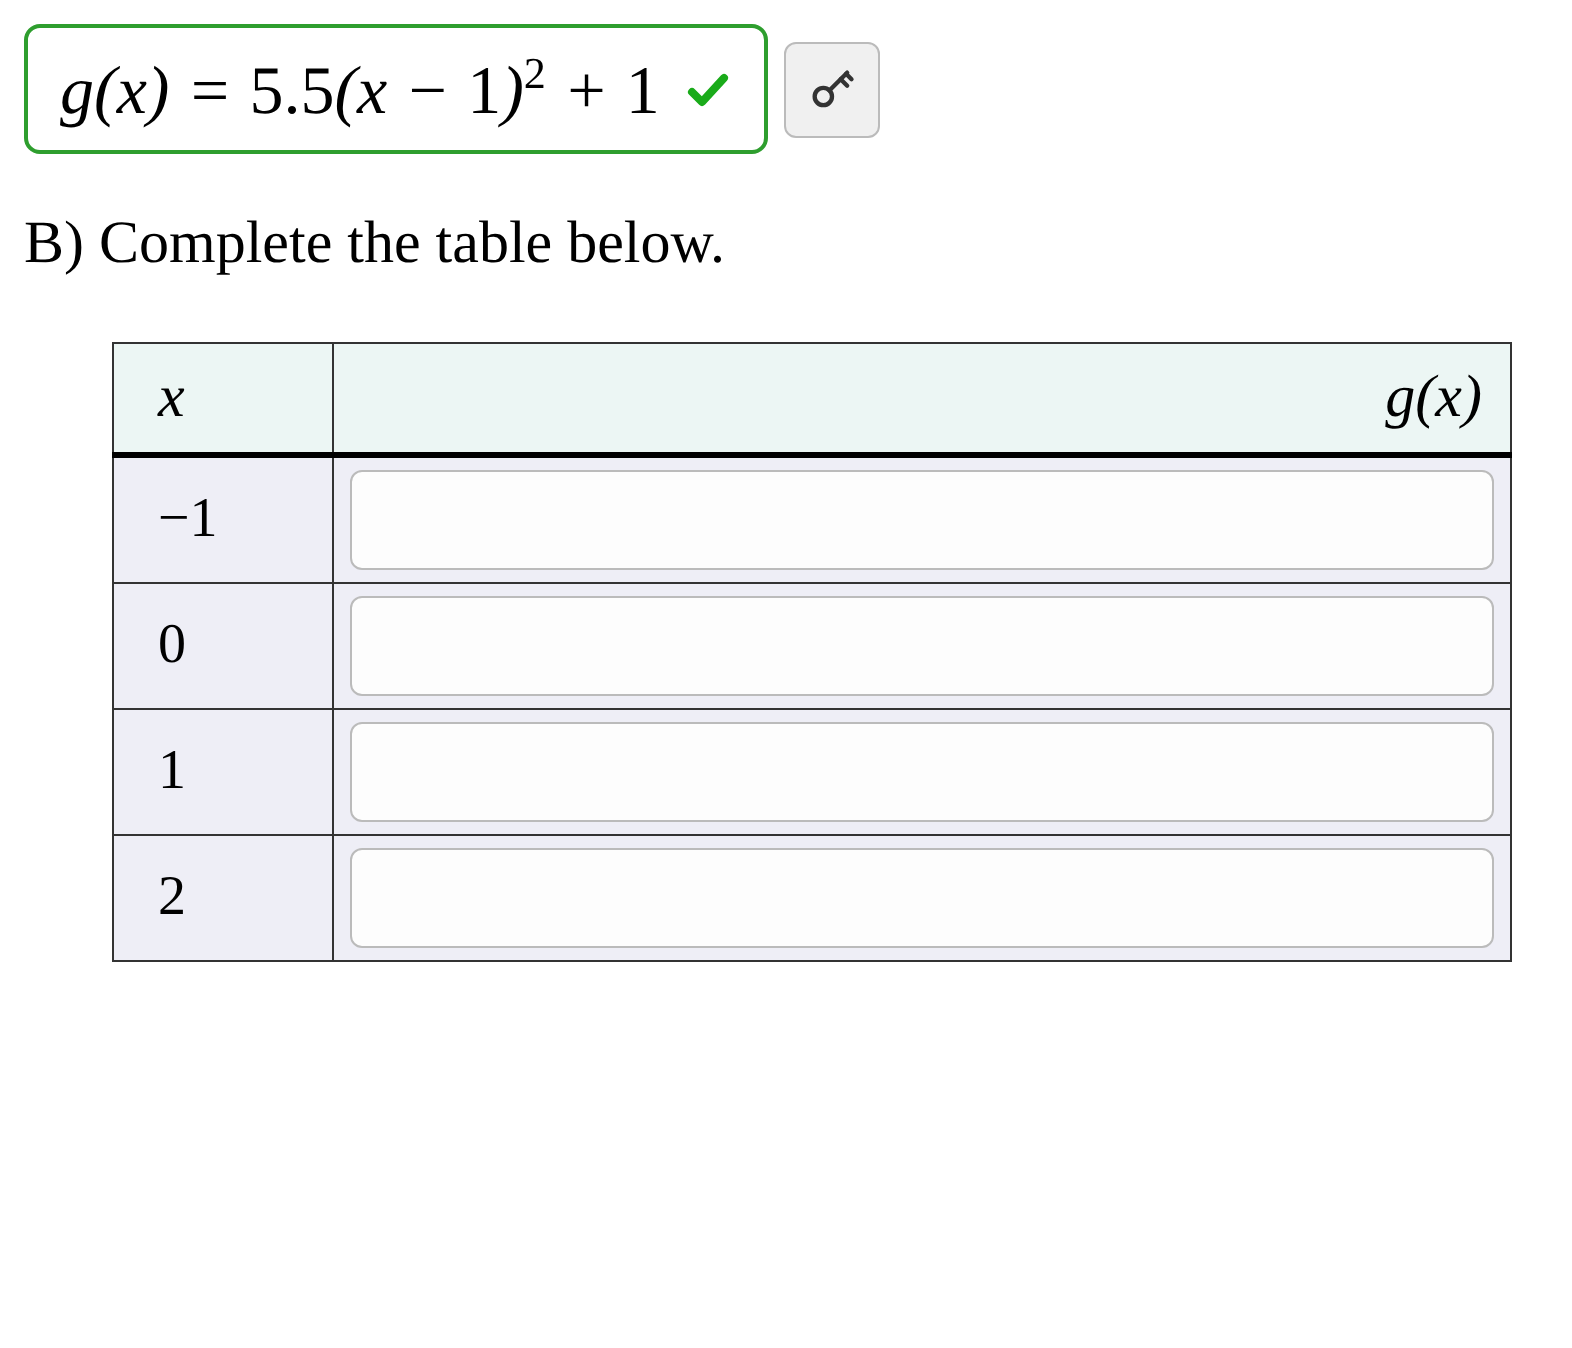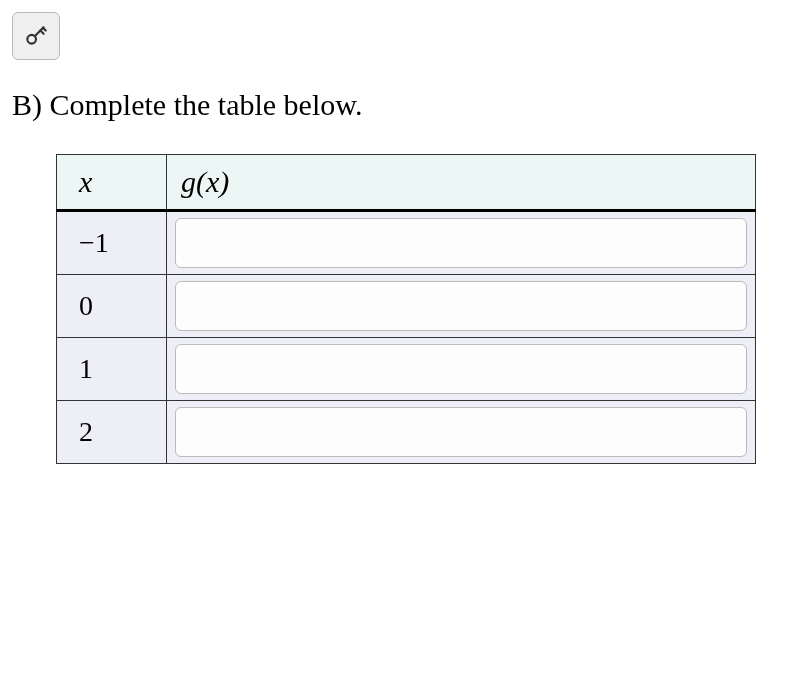--- a/index.html
+++ b/index.html
@@ -73,21 +73,21 @@
       border-collapse: collapse;
       width: 700px;
     }
     th {
       border: 1px solid #333;
       padding: 10px 14px;
       font-weight: normal;
       font-style: italic;
       font-size: 30px;
       background: #ecf6f4;
-      text-align: left;
+      text-align: right;
     }
     th:first-child {
       width: 110px;
       text-align: left;
       padding-left: 22px;
     }
     thead tr th {
       border-bottom: 3px solid #000;
     }
     td {
@@ -114,20 +114,26 @@
       background: #fdfdfd;
       font-size: 24px;
       padding: 6px 10px;
       font-family: 'Times New Roman', serif;
     }
   </style>
 </head>
 <body>
 
 <div class="answer-row">
+  <div class="answer-box">
+    <span class="answer-formula"><span class="func">g</span>(<span class="var">x</span>) = <span class="num">5.5</span>(<span class="var">x</span> − <span class="num">1</span>)<sup>2</sup> + <span class="num">1</span></span>
+    <svg class="check-icon" viewBox="0 0 24 24" fill="none" stroke="#1aab1a" stroke-width="4" stroke-linecap="round" stroke-linejoin="round">
+      <polyline points="4 13 9 18 20 6"></polyline>
+    </svg>
+  </div>
   <button class="key-button">
     <svg class="key-icon" viewBox="0 0 24 24" fill="none" stroke="#333" stroke-width="2" stroke-linecap="round" stroke-linejoin="round">
       <circle cx="8" cy="15" r="4"></circle>
       <line x1="10.8" y1="12.2" x2="19" y2="4"></line>
       <line x1="16" y1="7" x2="19" y2="10"></line>
       <line x1="18.5" y1="4.5" x2="21" y2="7"></line>
     </svg>
   </button>
 </div>
 

